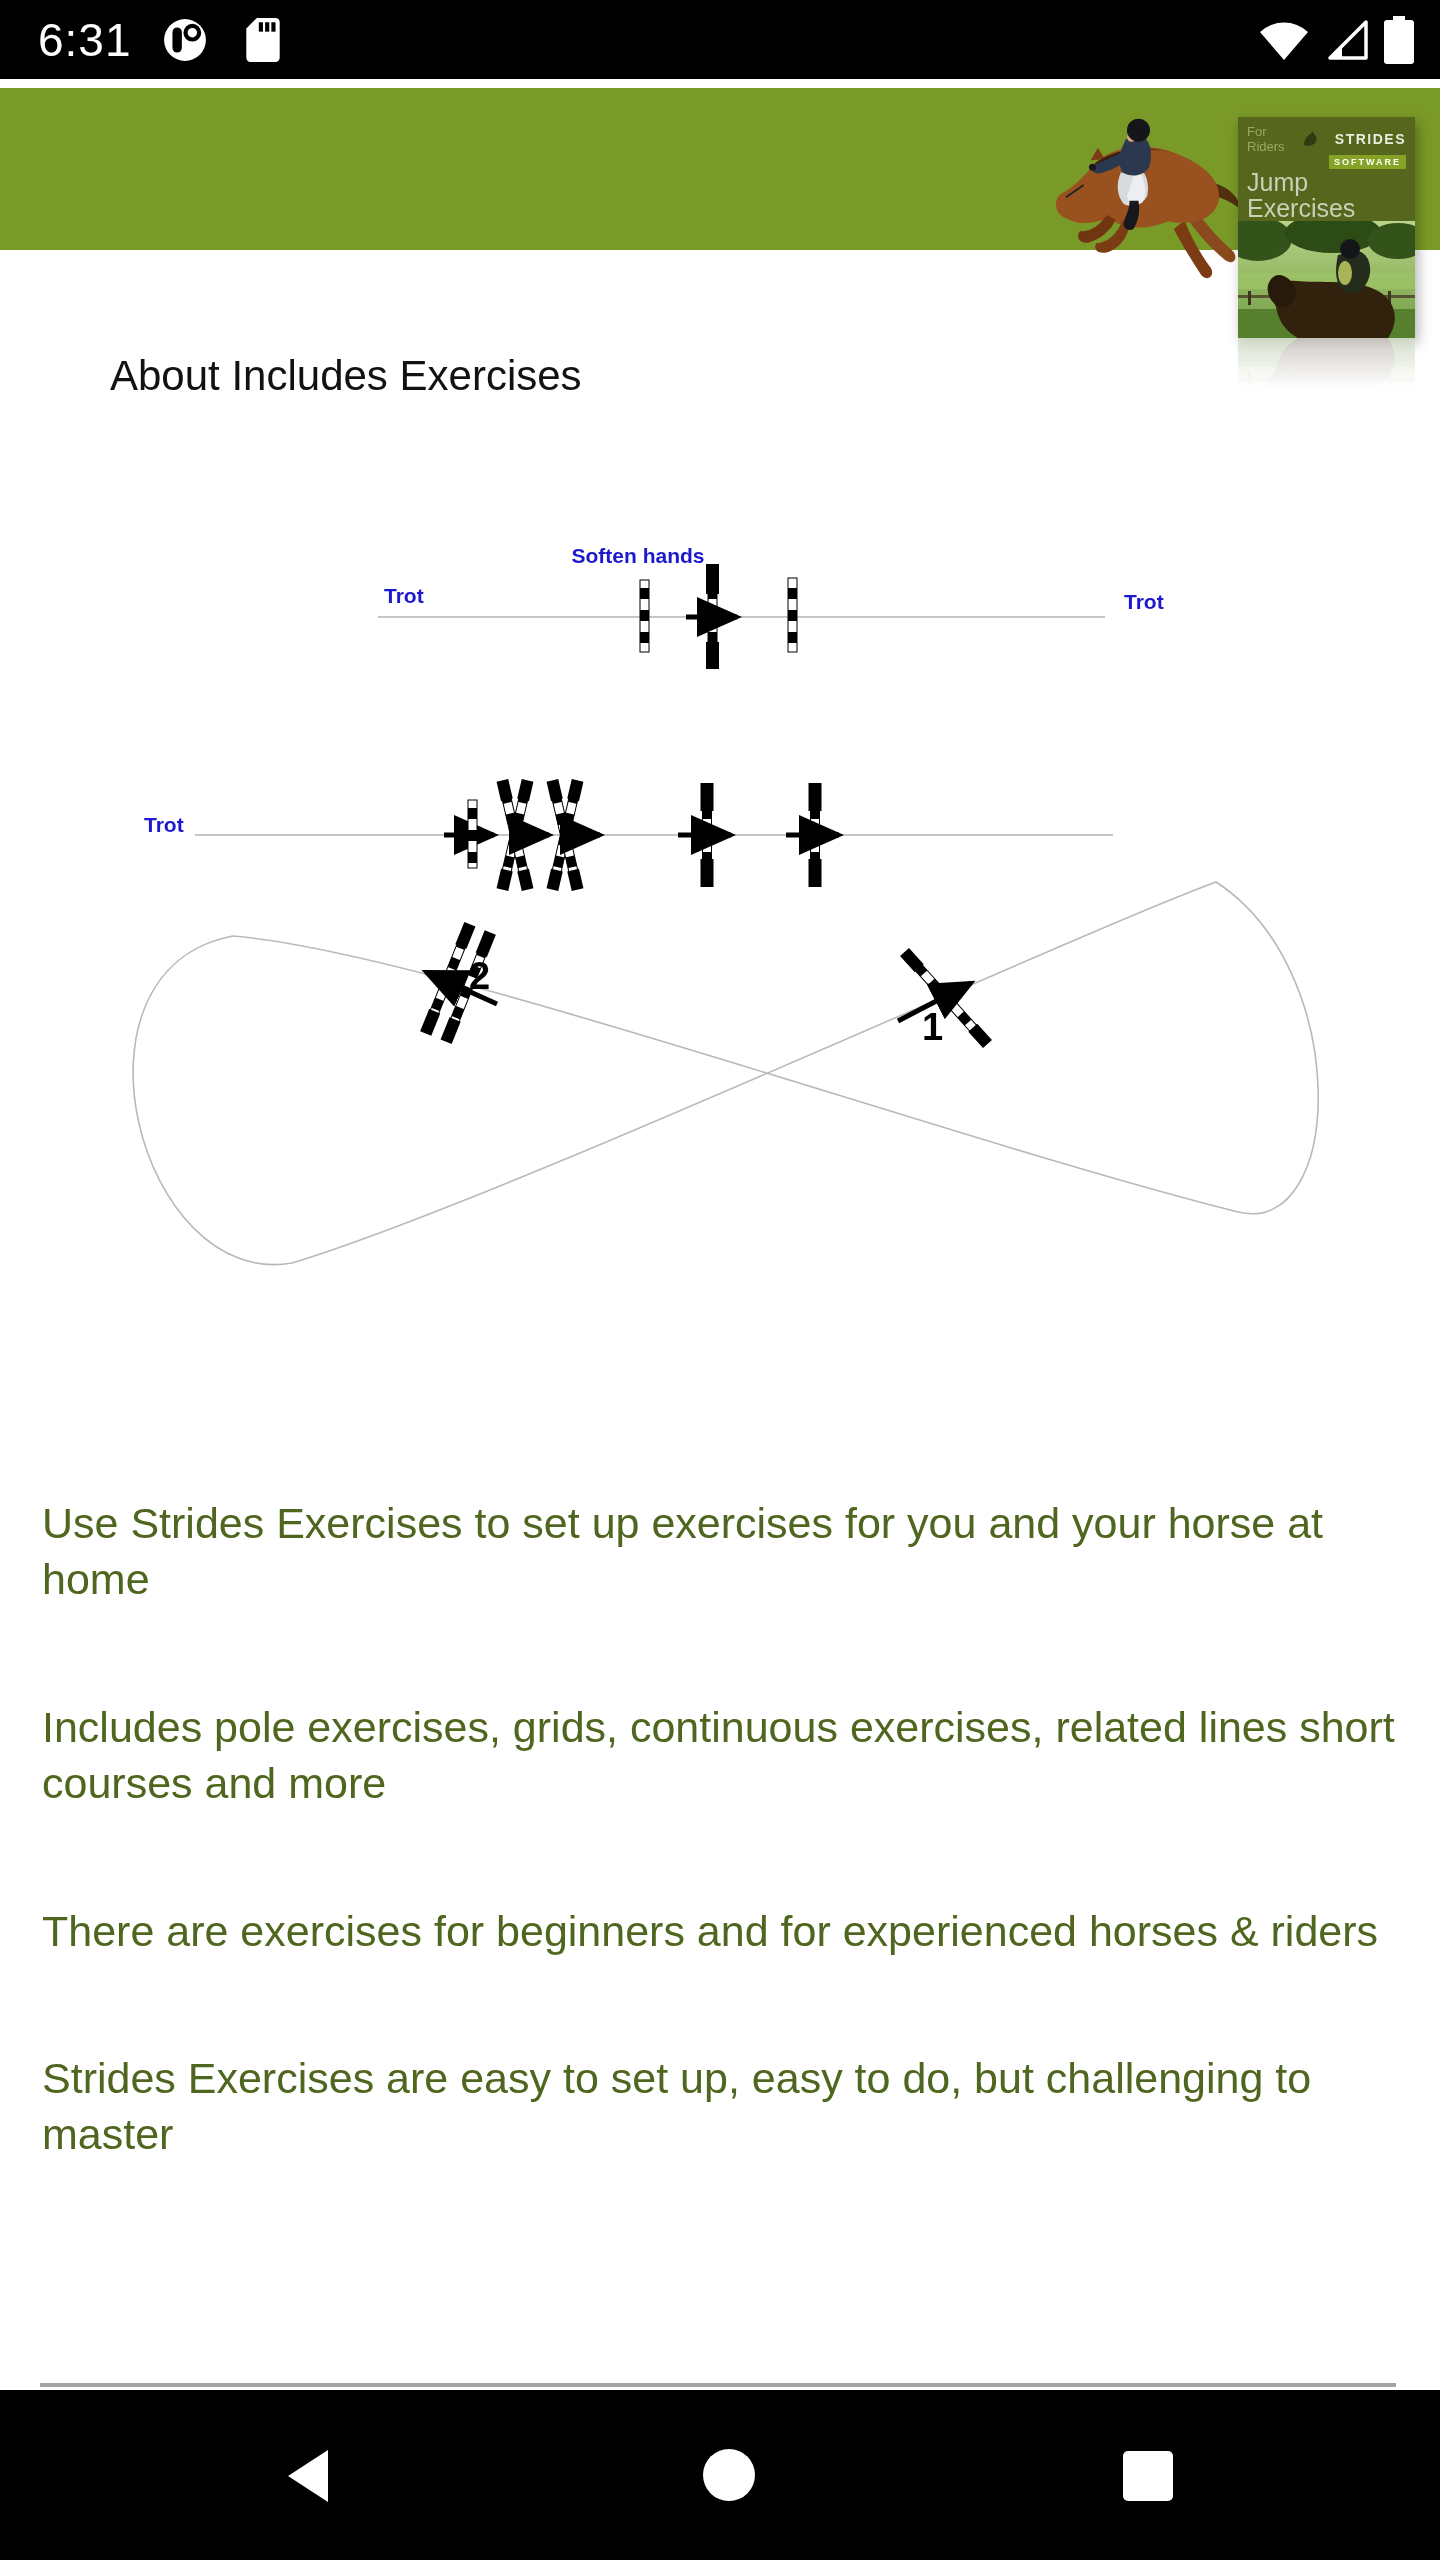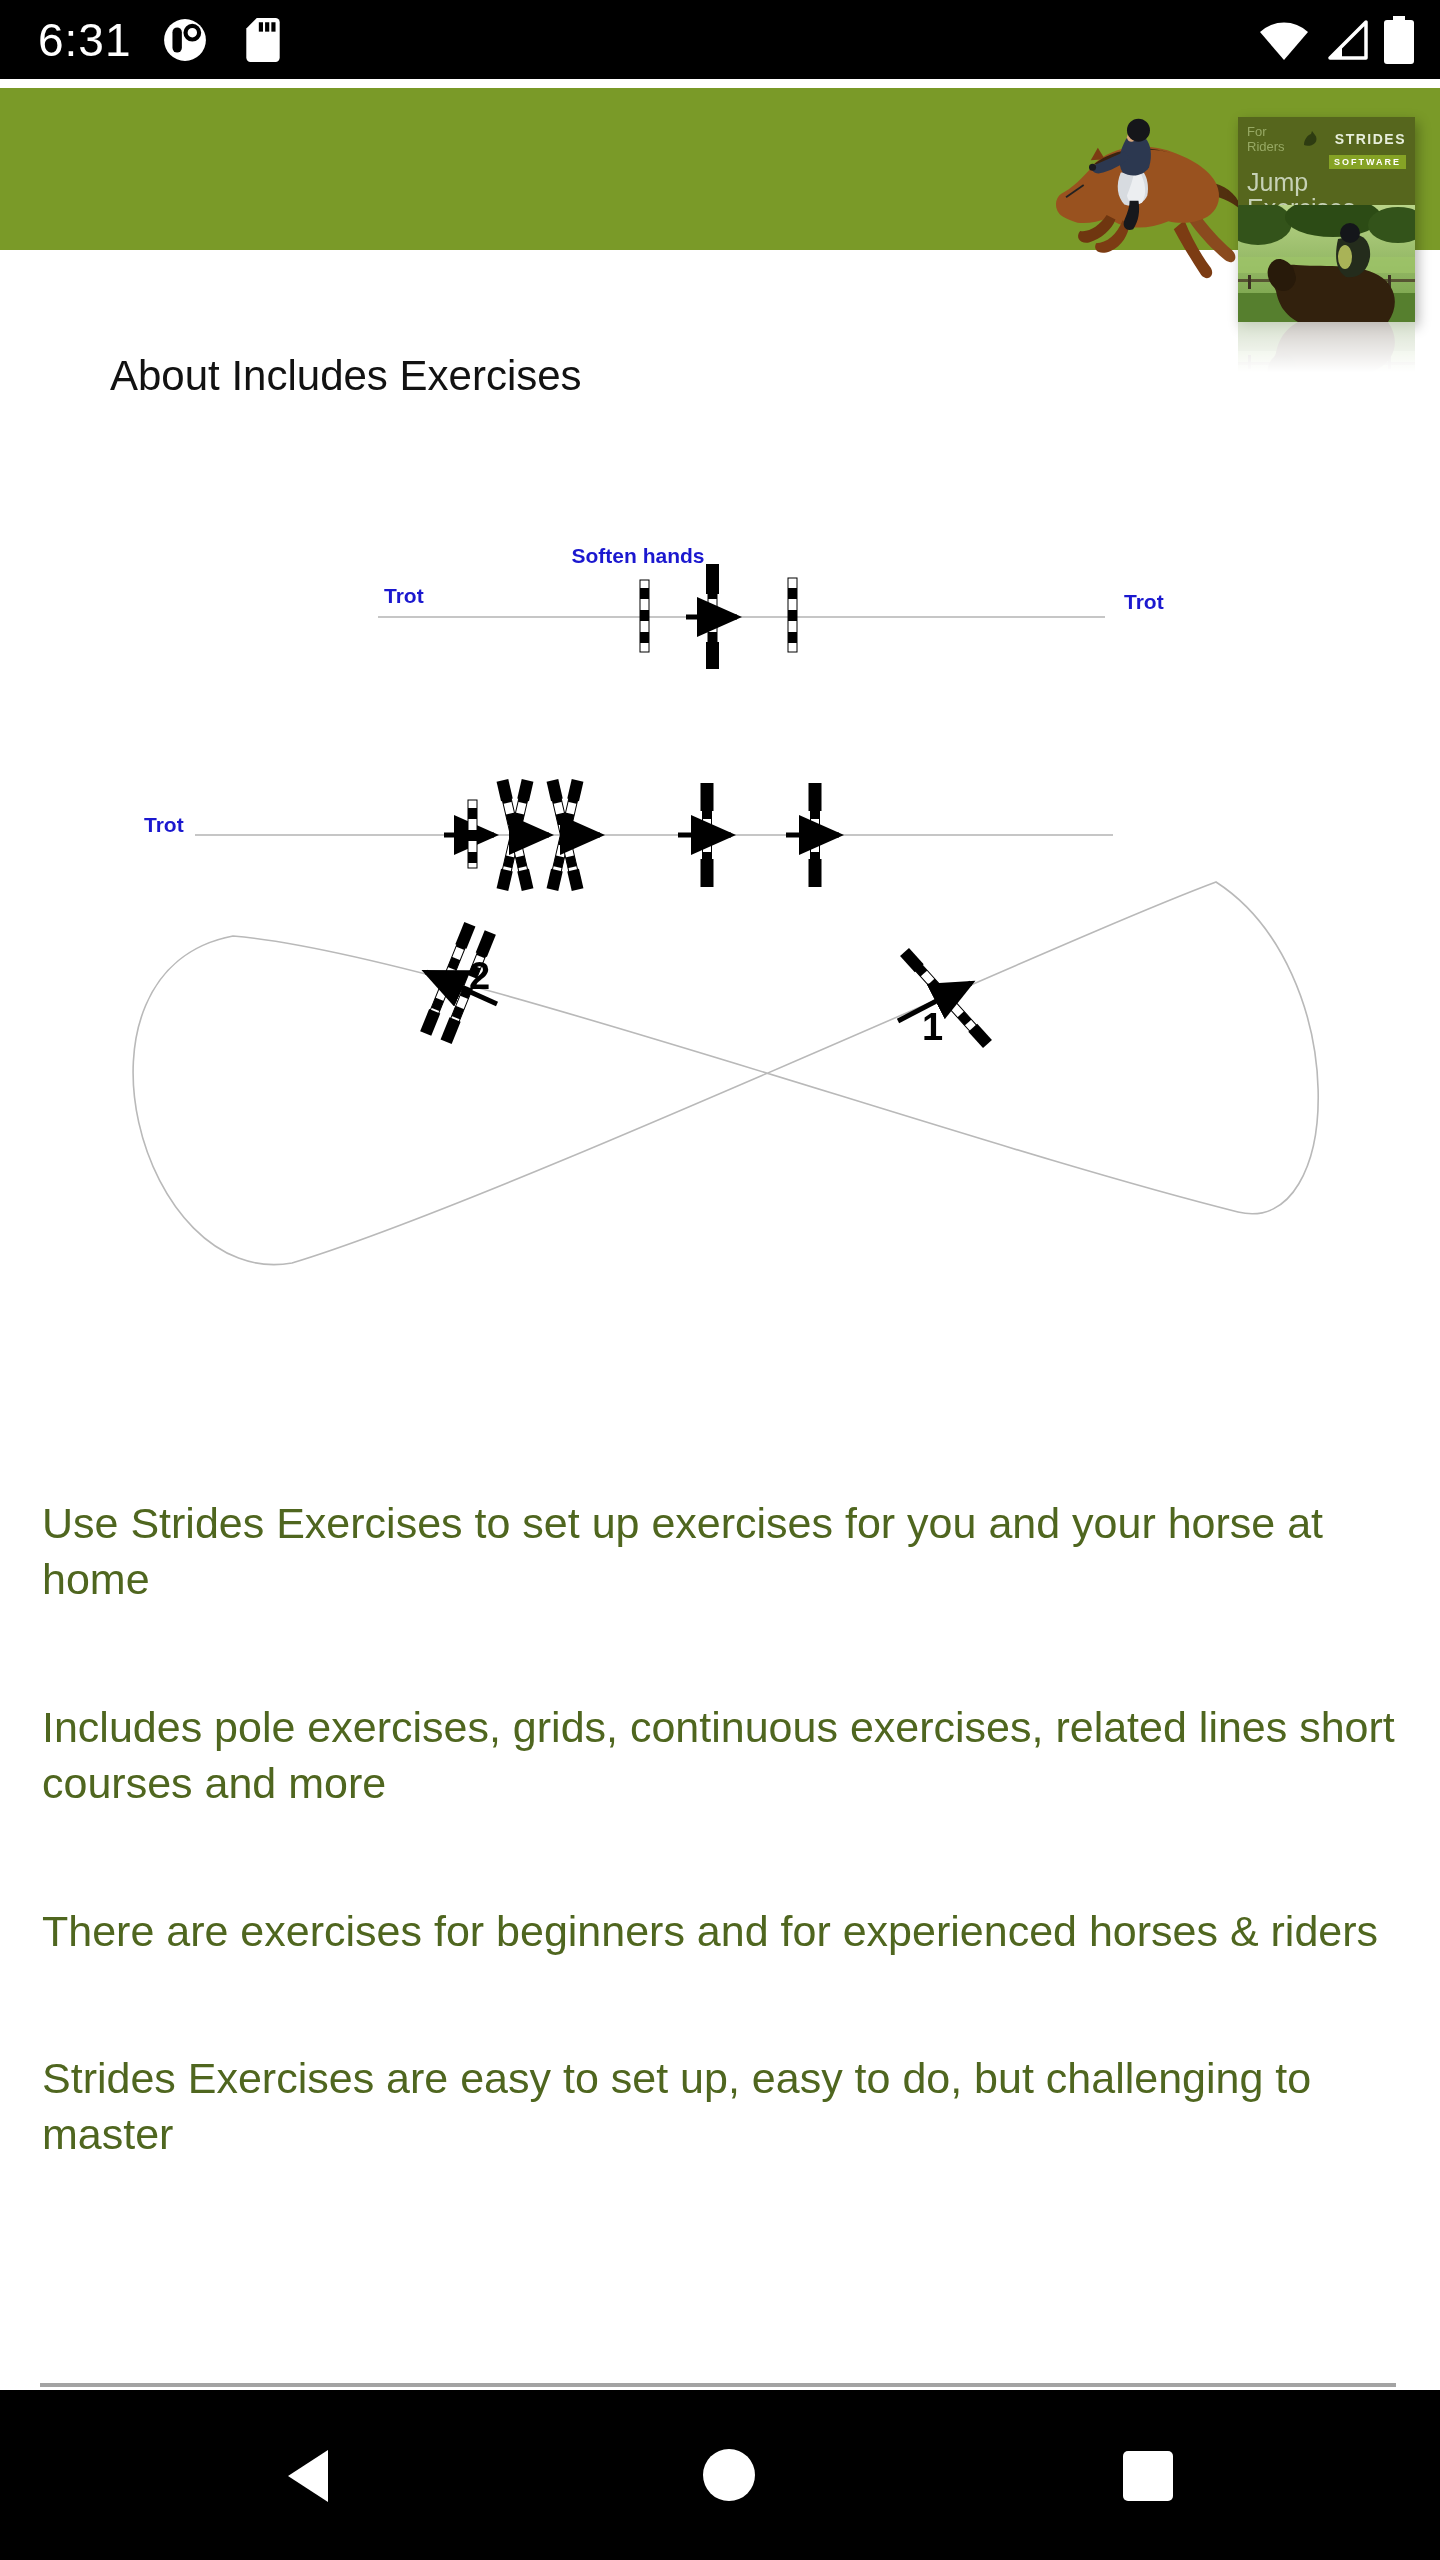--- a/index.html
+++ b/index.html
@@ -18,21 +18,21 @@
   
   .app-bar{position:absolute;top:88px;left:0;width:1440px;height:162px;background:#7a9a28;}
   .app-title{position:absolute;left:76px;top:118px;margin:0;font-size:62px;font-weight:300;
              color:#e3efd5;letter-spacing:2px;line-height:1;text-shadow:0 1px 2px rgba(0,0,0,.18);}
 
   .horse-art{position:absolute;left:1036px;top:100px;width:212px;height:230px;z-index:3;}
 
   
   .cover-card{position:absolute;left:1238px;top:117px;width:177px;z-index:4;}
   .card-solid{box-shadow:3px 5px 12px rgba(0,0,0,.30);}
-  .cover-top{background:#56661d;height:88px;box-sizing:border-box;padding:7px 9px 0 9px;}
+  .cover-top{background:#56661d;height:104px;box-sizing:border-box;padding:7px 9px 0 9px;}
   .cover-row1{display:flex;justify-content:space-between;align-items:center;}
   .cover-tagline{font-size:13px;color:#97a964;}
   .brand{display:flex;align-items:center;gap:16px;}
   .brand-text{font-size:14px;font-weight:bold;letter-spacing:1.5px;color:#e7eedb;}
   .badge-row{display:flex;justify-content:flex-end;margin-top:1px;text-align:right;}
   .badge{background:#86a325;color:#fff;font-size:9px;font-weight:bold;letter-spacing:2px;
          padding:2px 5px;}
   .cover-title{font-size:25px;font-weight:300;color:#c6d1b6;line-height:1.05;margin-top:0px;}
   .cover-photo{display:block;width:177px;height:117px;}
   .cover-reflection{position:relative;height:56px;overflow:hidden;}

